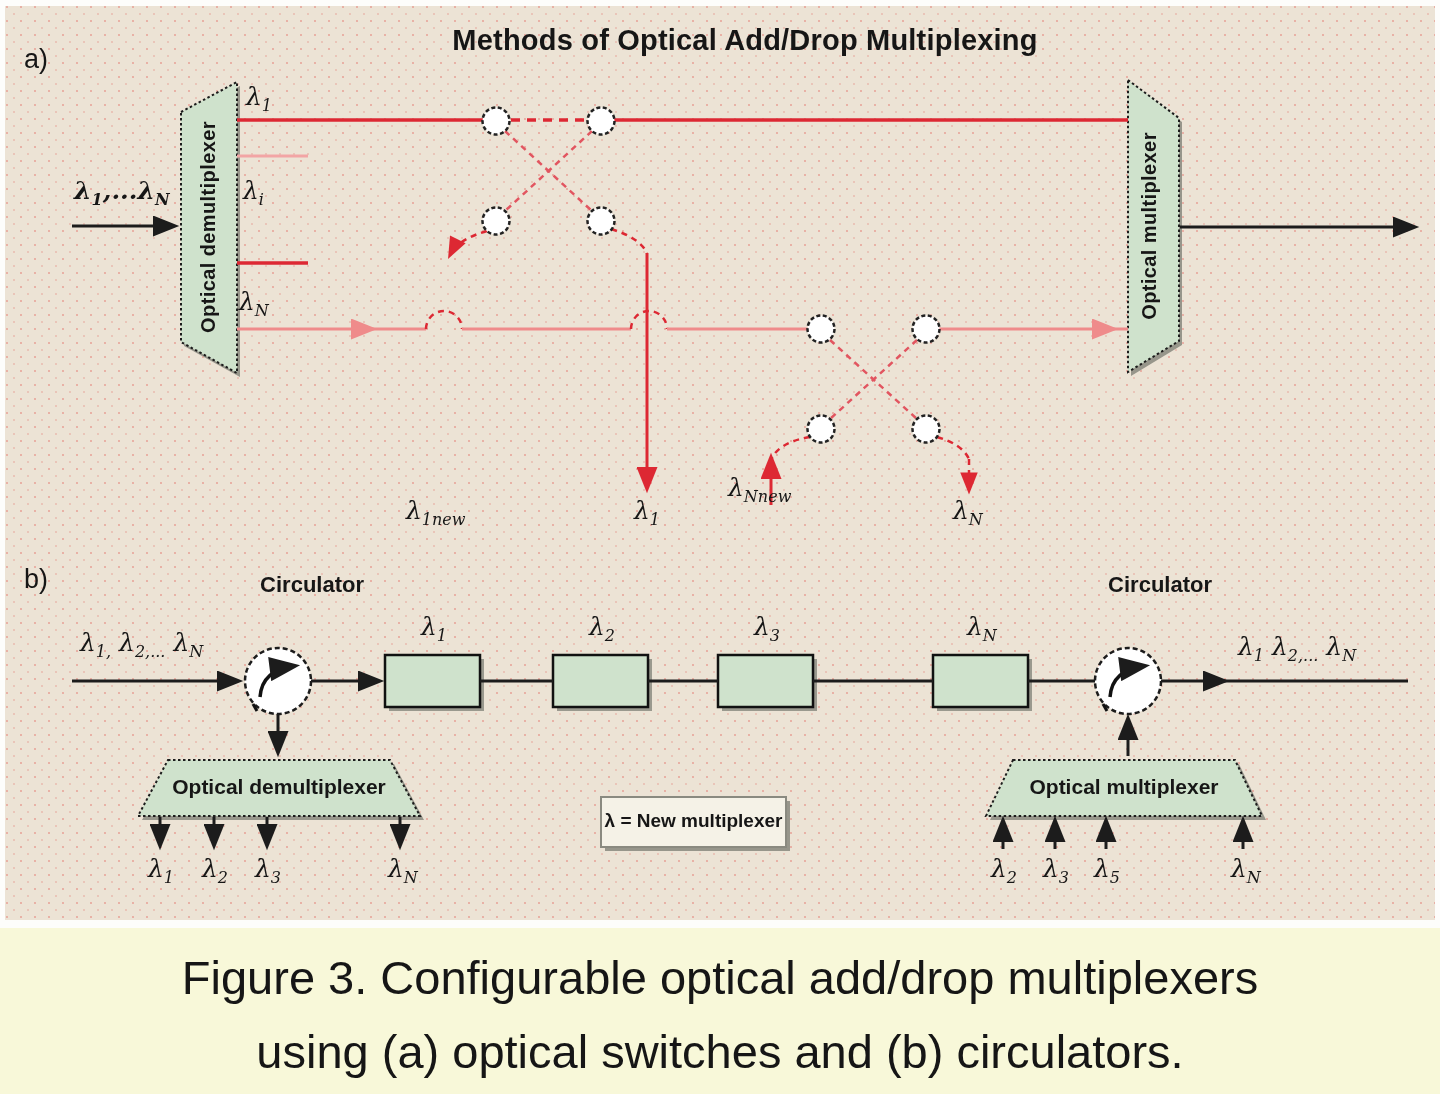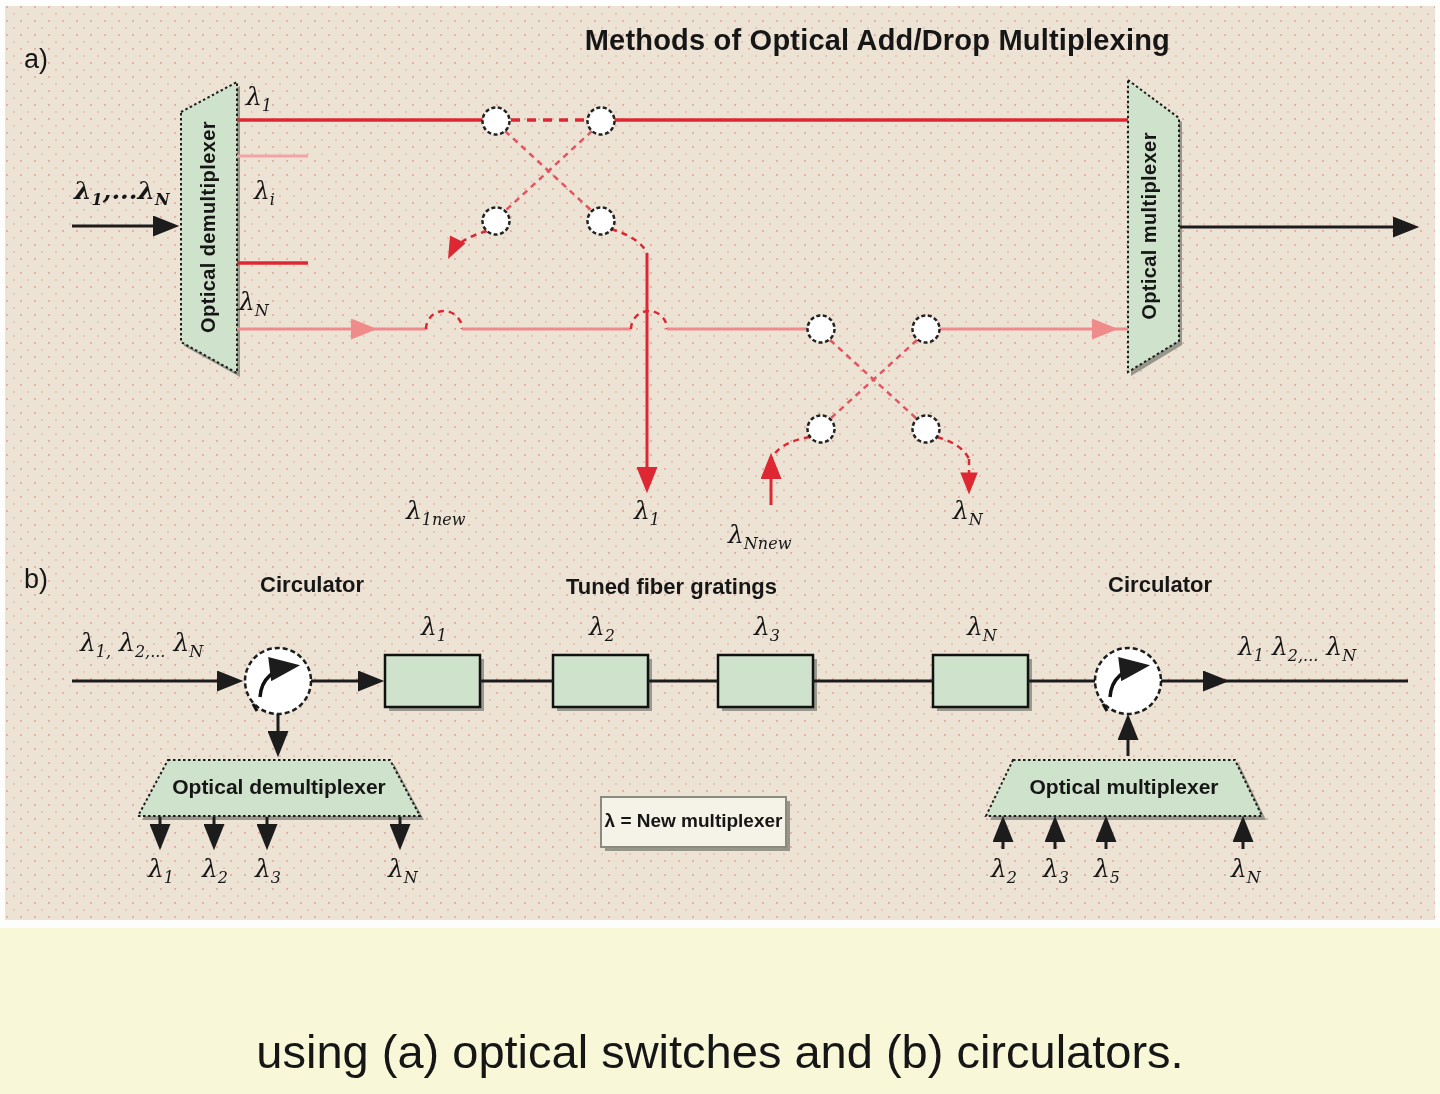--- a/index.html
+++ b/index.html
@@ -13,21 +13,21 @@
       radial-gradient(circle, rgba(226,116,108,0.28) 1px, transparent 1.5px);
     background-size:14px 14px,14px 14px;background-position:0 0,7px 7px;}
   .edge{position:absolute;background:#fdfdfb;}
   #edge-top{left:0;top:0;width:1440px;height:6px;}
   #edge-left{left:0;top:0;width:5px;height:920px;}
   #edge-right{left:1435px;top:0;width:5px;height:920px;}
   #edge-mid{left:0;top:920px;width:1440px;height:8px;}
   svg{position:absolute;left:0;top:0;}
   .txt{position:absolute;color:#161616;}
   .tag{font:400 27px "Liberation Sans",sans-serif;}
-  .title{font:700 29px "Liberation Sans",sans-serif;text-align:right;letter-spacing:.2px;}
+  .title{font:700 29px "Liberation Sans",sans-serif;text-align:center;letter-spacing:.2px;}
   .sub-title{font:600 22px "Liberation Sans",sans-serif;text-align:right;}
   .boxlabel{font:600 21px "Liberation Sans",sans-serif;text-align:center;}
   .vlabel{width:300px;height:30px;text-align:center;transform:rotate(-90deg);
           font:600 20px "Liberation Sans",sans-serif;letter-spacing:.4px;}
   .lam{font:italic 25px "DejaVu Serif",serif;white-space:nowrap;}
   .lam sub{font-size:16px;line-height:0;}
   .legend-text{font:600 19px "Liberation Sans",sans-serif;text-align:center;}
   #caption{position:absolute;left:0;top:928px;width:1440px;height:166px;background:#f8f8d9;}
   .cap-line{width:1440px;text-align:center;font:400 47px "Liberation Sans",sans-serif;
             color:#161616;position:absolute;}
@@ -149,30 +149,29 @@
     </svg>
 
     <div class="txt tag" style="left:24px;top:44px;">a)</div>
     <div class="txt title" style="left:320px;top:24px;width:850px;">Methods of Optical Add/Drop Multiplexing</div>
 
     <div class="txt vlabel" style="left:62px;top:212px;">Optical demultiplexer</div>
     <div class="txt vlabel" style="left:1003px;top:211px;">Optical multiplexer</div>
 
     <div class="txt lam" style="left:74px;top:176px;font-weight:bold;"><span>λ</span><sub>1</sub><span>,...λ</span><sub>N</sub></div>
     <div class="txt lam" style="left:246px;top:82px;"><span>λ</span><sub>1</sub></div>
-    <div class="txt lam" style="left:254px;top:176px;"><span>λ</span><sub>i</sub></div>
+    <div class="txt lam" style="left:243px;top:176px;"><span>λ</span><sub>i</sub></div>
     <div class="txt lam" style="left:239px;top:287px;"><span>λ</span><sub>N</sub></div>
     <div class="txt lam" style="left:406px;top:496px;"><span>λ</span><sub>1new</sub></div>
     <div class="txt lam" style="left:634px;top:496px;"><span>λ</span><sub>1</sub></div>
-    <div class="txt lam" style="left:728px;top:520px;"><span>λ</span><sub>Nnew</sub></div>
+    <div class="txt lam" style="left:728px;top:473px;"><span>λ</span><sub>Nnew</sub></div>
     <div class="txt lam" style="left:953px;top:496px;"><span>λ</span><sub>N</sub></div>
 
     <div class="txt tag" style="left:24px;top:564px;">b)</div>
     <div class="txt sub-title" style="left:192px;top:572px;width:172px;">Circulator</div>
-    <div class="txt sub-title" style="left:467px;top:574px;width:310px;">Tuned fiber gratings</div>
     <div class="txt sub-title" style="left:1032px;top:572px;width:180px;">Circulator</div>
 
     <div class="txt lam" style="left:80px;top:628px;"><span>λ</span><sub>1,</sub><span> λ</span><sub>2,...</sub><span> λ</span><sub>N</sub></div>
     <div class="txt lam" style="left:1238px;top:632px;"><span>λ</span><sub>1</sub><span> λ</span><sub>2,...</sub><span> λ</span><sub>N</sub></div>
     <div class="txt lam" style="left:421px;top:612px;"><span>λ</span><sub>1</sub></div>
     <div class="txt lam" style="left:589px;top:612px;"><span>λ</span><sub>2</sub></div>
     <div class="txt lam" style="left:754px;top:612px;"><span>λ</span><sub>3</sub></div>
     <div class="txt lam" style="left:967px;top:612px;"><span>λ</span><sub>N</sub></div>
 
     <div class="txt boxlabel" style="left:154px;top:775px;width:250px;">Optical demultiplexer</div>
@@ -189,15 +188,16 @@
     <div class="txt lam" style="left:1231px;top:854px;"><span>λ</span><sub>N</sub></div>
 
     <div id="edge-top" class="edge"></div>
     <div id="edge-left" class="edge"></div>
     <div id="edge-right" class="edge"></div>
   </div>
 
   <div id="edge-mid" class="edge"></div>
 
   <div id="caption">
+    <div id="cap1" class="cap-line">Figure 3. Configurable optical add/drop multiplexers</div>
     <div id="cap2" class="cap-line">using (a) optical switches and (b) circulators.</div>
   </div>
 </div>
 
 </body></html>

